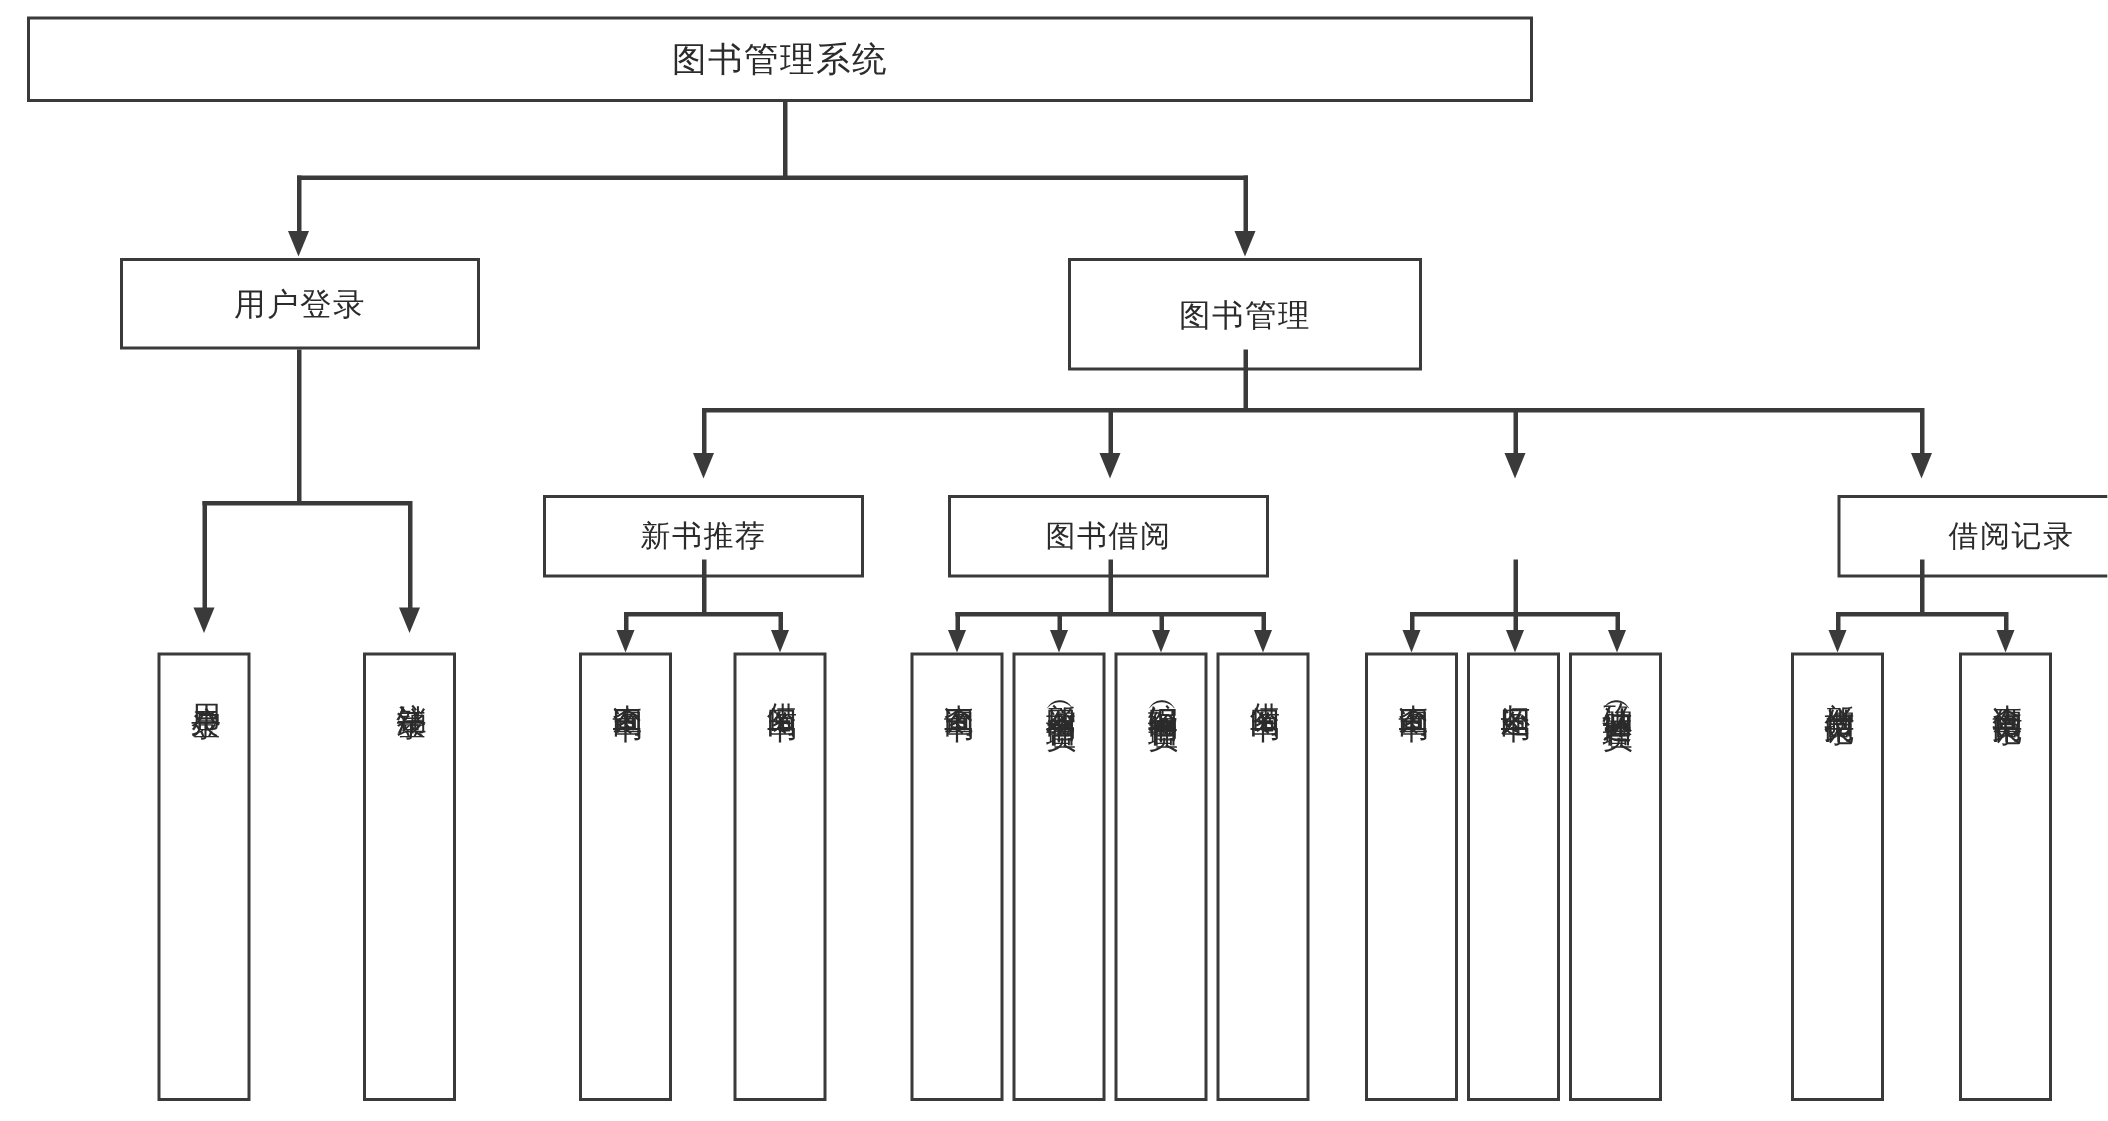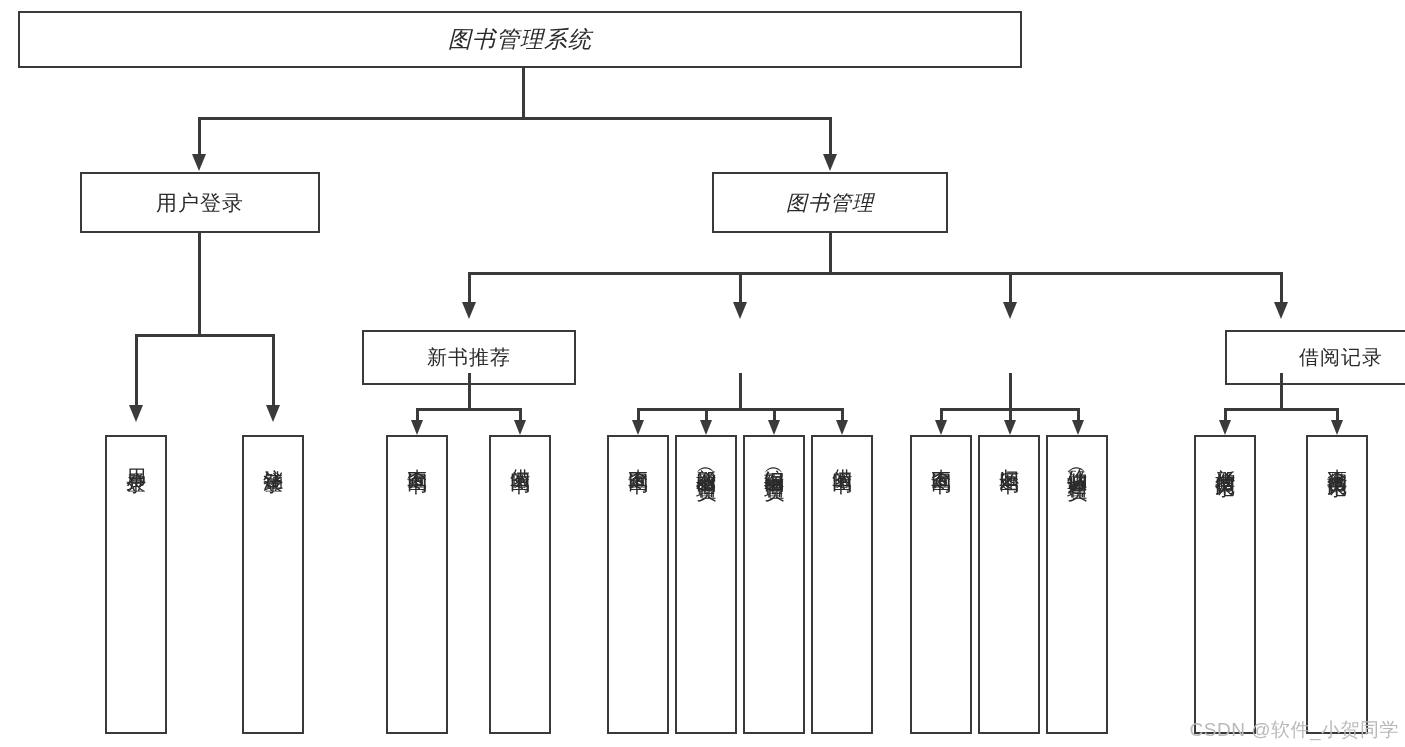--- a/index.html
+++ b/index.html
@@ -92,38 +92,38 @@
     white-space: nowrap;
     letter-spacing: 0.5px;
     pointer-events: none;
   }
 </style>
 </head>
 <body>
 
 <div id="diagram-root">
 
-  <div class="node node-root" style="left:18px; top:11px; width:1004px; height:57px;font-style:italic;">
+  <div class="node node-root" style="left:18px; top:11px; width:1004px; height:57px;">
     <span>图书管理系统</span>
   </div>
 
   <div class="conn conn-v" style="left:522px; top:68px; width:2.5px; height:50px;"></div>
 
   <div class="conn conn-h" style="left:198px; top:117px; width:634px; height:2.5px;"></div>
 
   <div class="conn conn-v" style="left:198px; top:117px; height:38px;"></div>
   <div class="arrow" style="left:192px; top:154px;"></div>
 
   <div class="conn conn-v" style="left:829px; top:117px; height:38px;"></div>
   <div class="arrow" style="left:823px; top:154px;"></div>
 
   <div class="node node-l1" style="left:80px; top:172px; width:240px; height:61px;">
     <span>用户登录</span>
   </div>
-  <div class="node node-l1" style="left:712px; top:172px; width:236px; height:61px;font-style:italic;">
+  <div class="node node-l1" style="left:712px; top:172px; width:236px; height:75px;">
     <span>图书管理</span>
   </div>
 
   <div class="conn conn-v" style="left:198px; top:233px; height:102px;"></div>
   <div class="conn conn-h" style="left:135px; top:334px; width:139px; height:2.5px;"></div>
   <div class="conn conn-v" style="left:135px; top:334px; height:72px;"></div>
   <div class="arrow" style="left:129px; top:405px;"></div>
   <div class="conn conn-v" style="left:272px; top:334px; height:72px;"></div>
   <div class="arrow" style="left:266px; top:405px;"></div>
 
@@ -134,20 +134,23 @@
   <div class="conn conn-v" style="left:739px; top:272px; height:31px;"></div>
   <div class="arrow" style="left:733px; top:302px;"></div>
   <div class="conn conn-v" style="left:1009px; top:272px; height:31px;"></div>
   <div class="arrow" style="left:1003px; top:302px;"></div>
   <div class="conn conn-v" style="left:1280px; top:272px; height:31px;"></div>
   <div class="arrow" style="left:1274px; top:302px;"></div>
 
   <div class="node node-l2" style="left:362px; top:318px; width:214px; height:55px;">
     <span>新书推荐</span>
   </div>
+  <div class="node node-l2" style="left:632px; top:318px; width:214px; height:55px;">
+    <span>图书借阅</span>
+  </div>
   <div class="node node-l2" style="left:1225px; top:318px; width:232px; height:55px;">
     <span>借阅记录</span>
   </div>
 
   <div class="conn conn-v" style="left:468px; top:373px; height:36px;"></div>
   <div class="conn conn-h" style="left:416px; top:408px; width:105px; height:2.5px;"></div>
   <div class="conn conn-v" style="left:416px; top:408px; height:14px;"></div>
   <div class="arrow arrow-sm" style="left:411px; top:420px;"></div>
   <div class="conn conn-v" style="left:519px; top:408px; height:14px;"></div>
   <div class="arrow arrow-sm" style="left:514px; top:420px;"></div>
@@ -216,15 +219,14 @@
     <span class="vtext">确认归还（管理员）</span>
   </div>
 
   <div class="node node-leaf" style="left:1194px; top:435px; width:62px; height:299px;">
     <span class="vtext">新增借阅记录</span>
   </div>
   <div class="node node-leaf" style="left:1306px; top:435px; width:62px; height:299px;">
     <span class="vtext">查询借阅记录</span>
   </div>
 
-  <div id="watermark">CSDN @软件_小贺同学</div>
 
 </div>
 
 </body></html>

